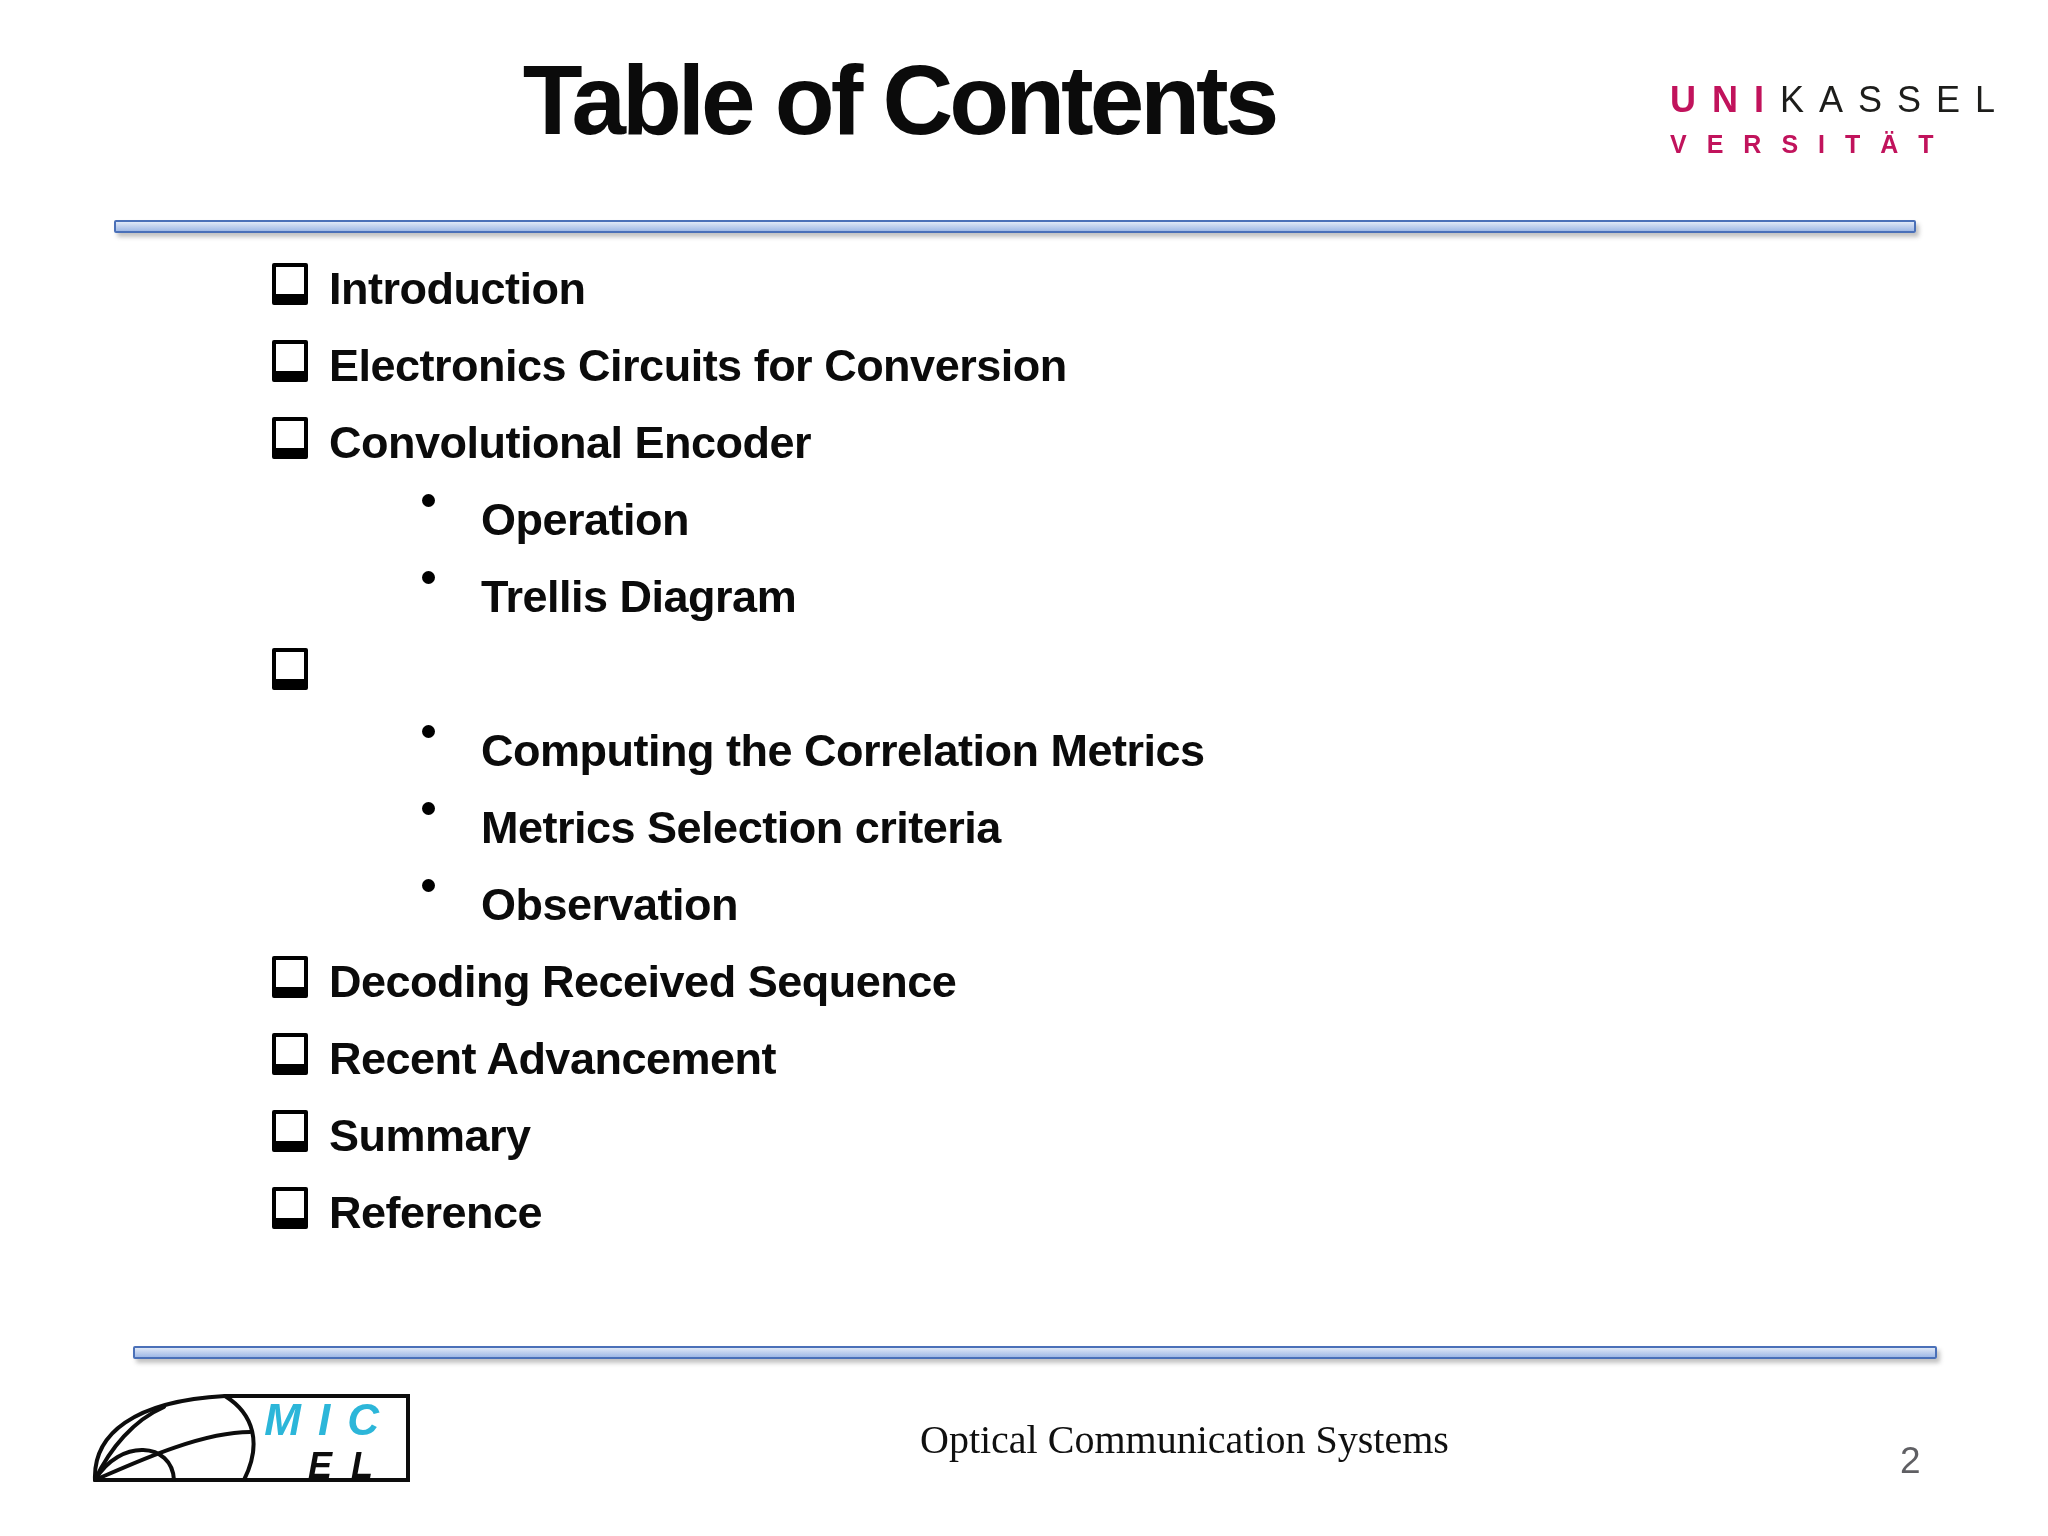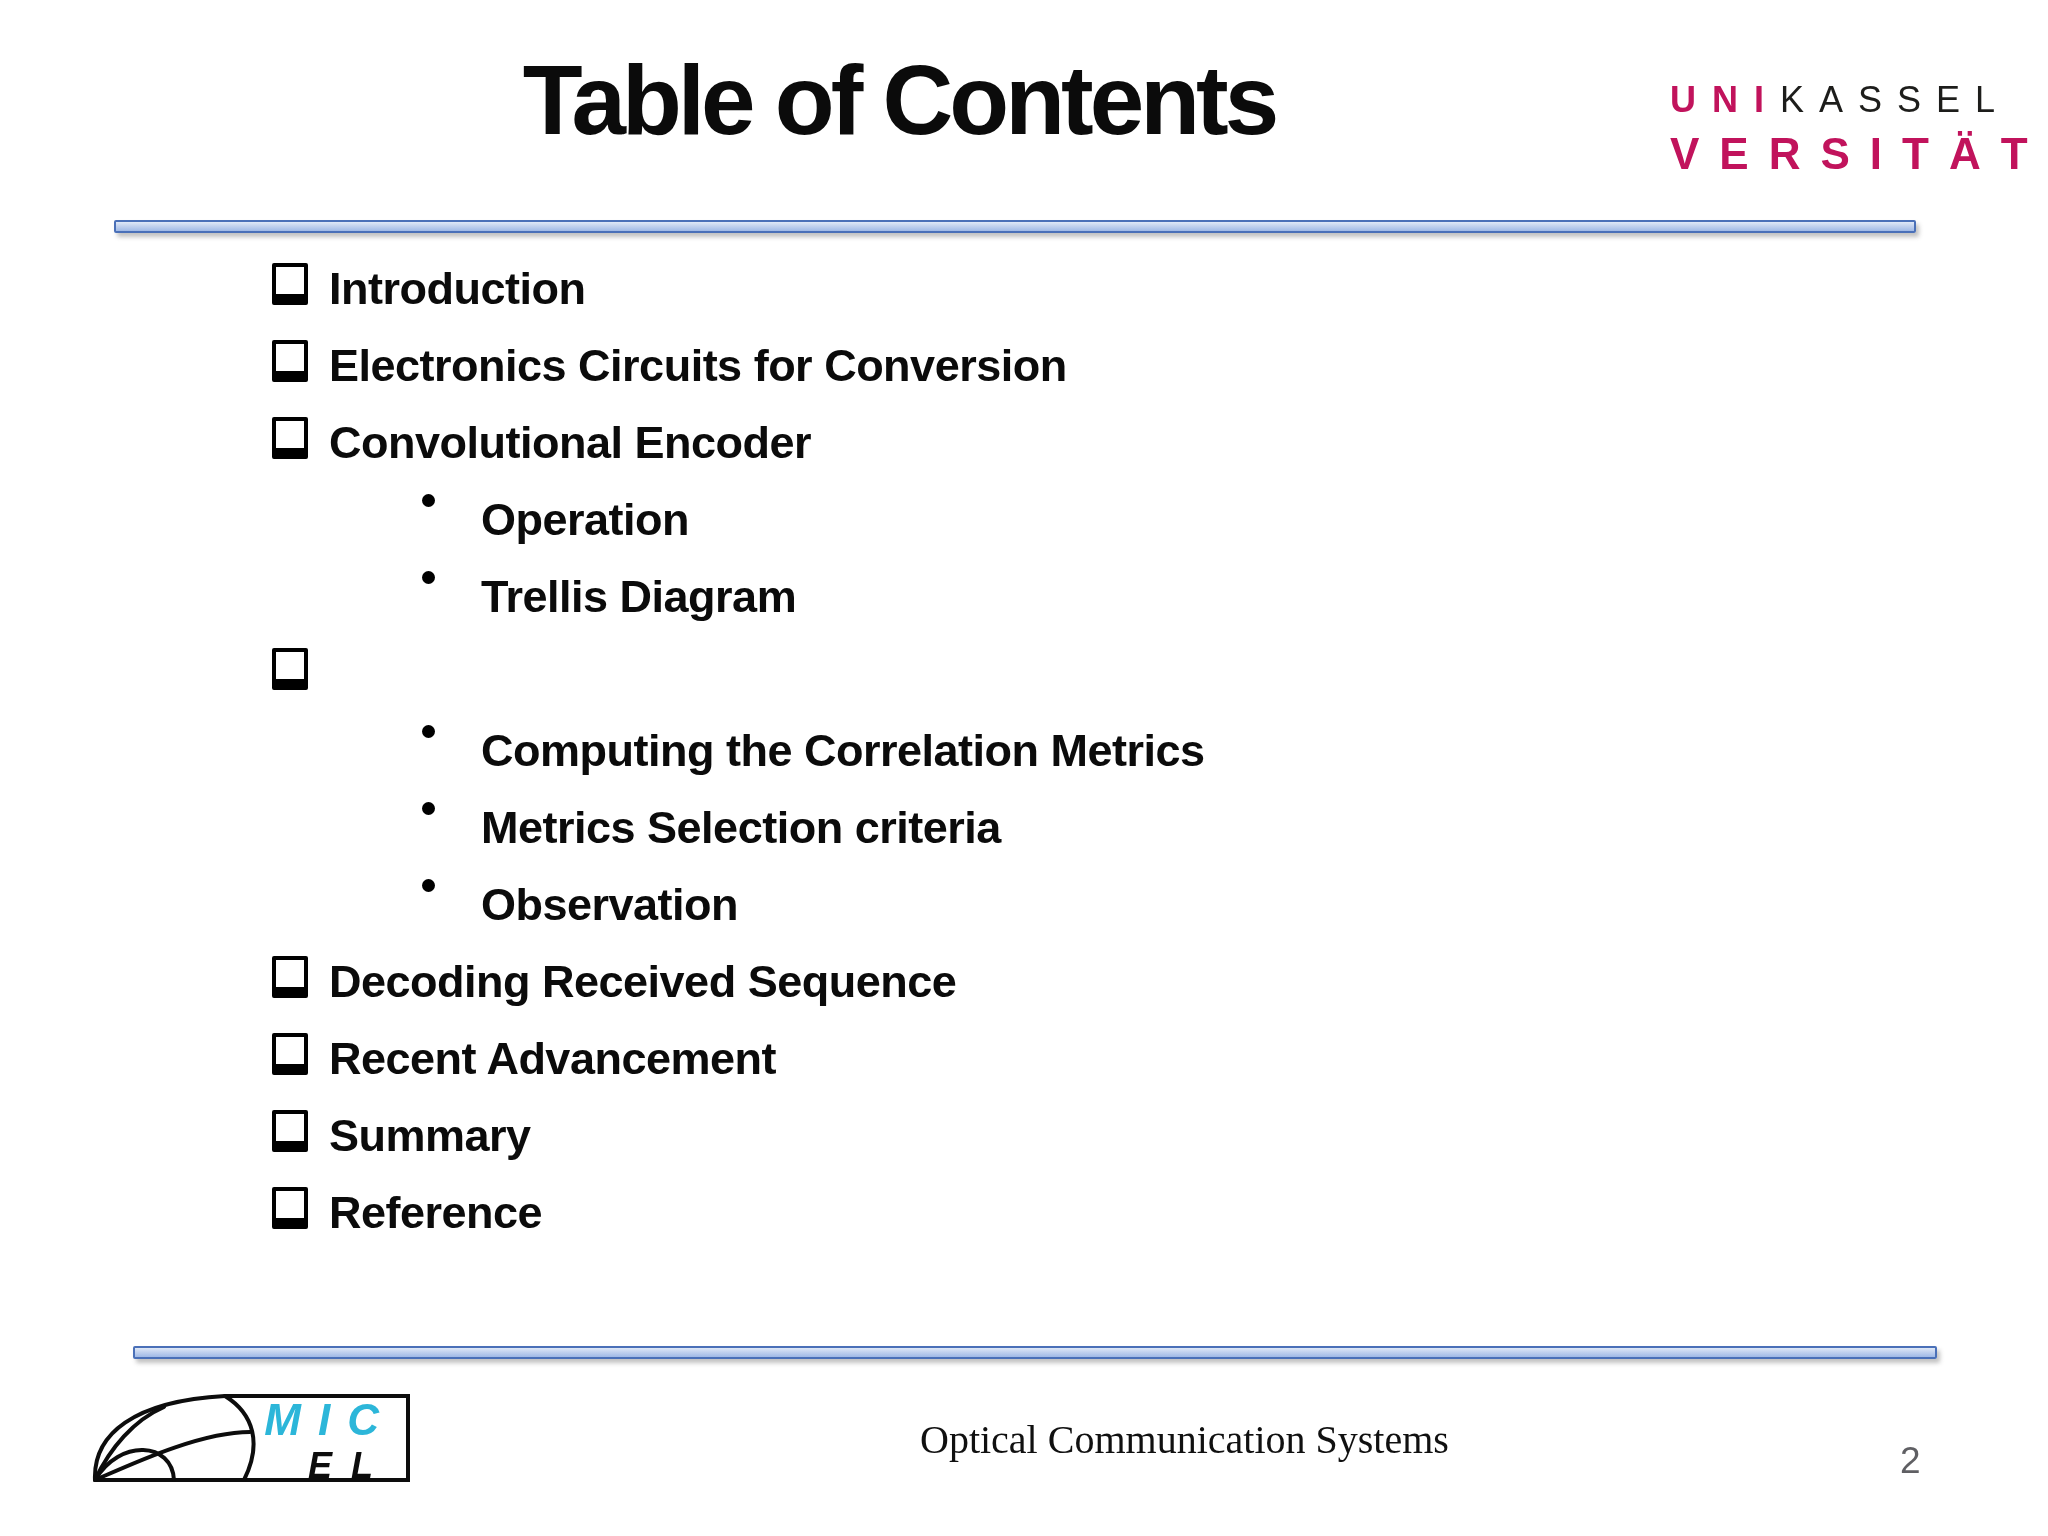--- a/index.html
+++ b/index.html
@@ -20,21 +20,21 @@
   .title{
     position:absolute;left:0;top:44px;width:1798px;margin:0;
     text-align:center;font-size:98px;font-weight:bold;letter-spacing:-4px;
     color:var(--text-black);line-height:1.15;
   }
   
   .uni-logo{position:absolute;left:1670px;top:82px;line-height:1;white-space:nowrap;}
   .uni-line{display:block;}
   .uni-uni{font-size:36px;font-weight:bold;color:var(--accent-magenta);letter-spacing:16px;}
   .uni-kassel{font-size:36px;font-weight:normal;color:var(--kassel-black);letter-spacing:15px;margin-top:13px;}
-  .uni-versitat{font-size:44px;font-weight:bold;color:var(--accent-magenta);letter-spacing:20px;text-align:center;}
+  .uni-versitat{font-size:25px;font-weight:bold;color:var(--accent-magenta);letter-spacing:20px;text-align:center;}
   .uni-line2{margin-top:14px;}
   
   .rule{
     position:absolute;height:9px;border:2px solid var(--divider-border);border-radius:2px;
     background:linear-gradient(to bottom,var(--divider-fill-light) 0%,#c2d2ee 45%,var(--divider-fill-dark) 100%);
     box-shadow:3px 4px 4px rgba(120,120,120,0.45);
   }
   .rule-top{left:114px;top:220px;width:1798px;}
   .rule-bottom{left:133px;top:1346px;width:1800px;}
   

